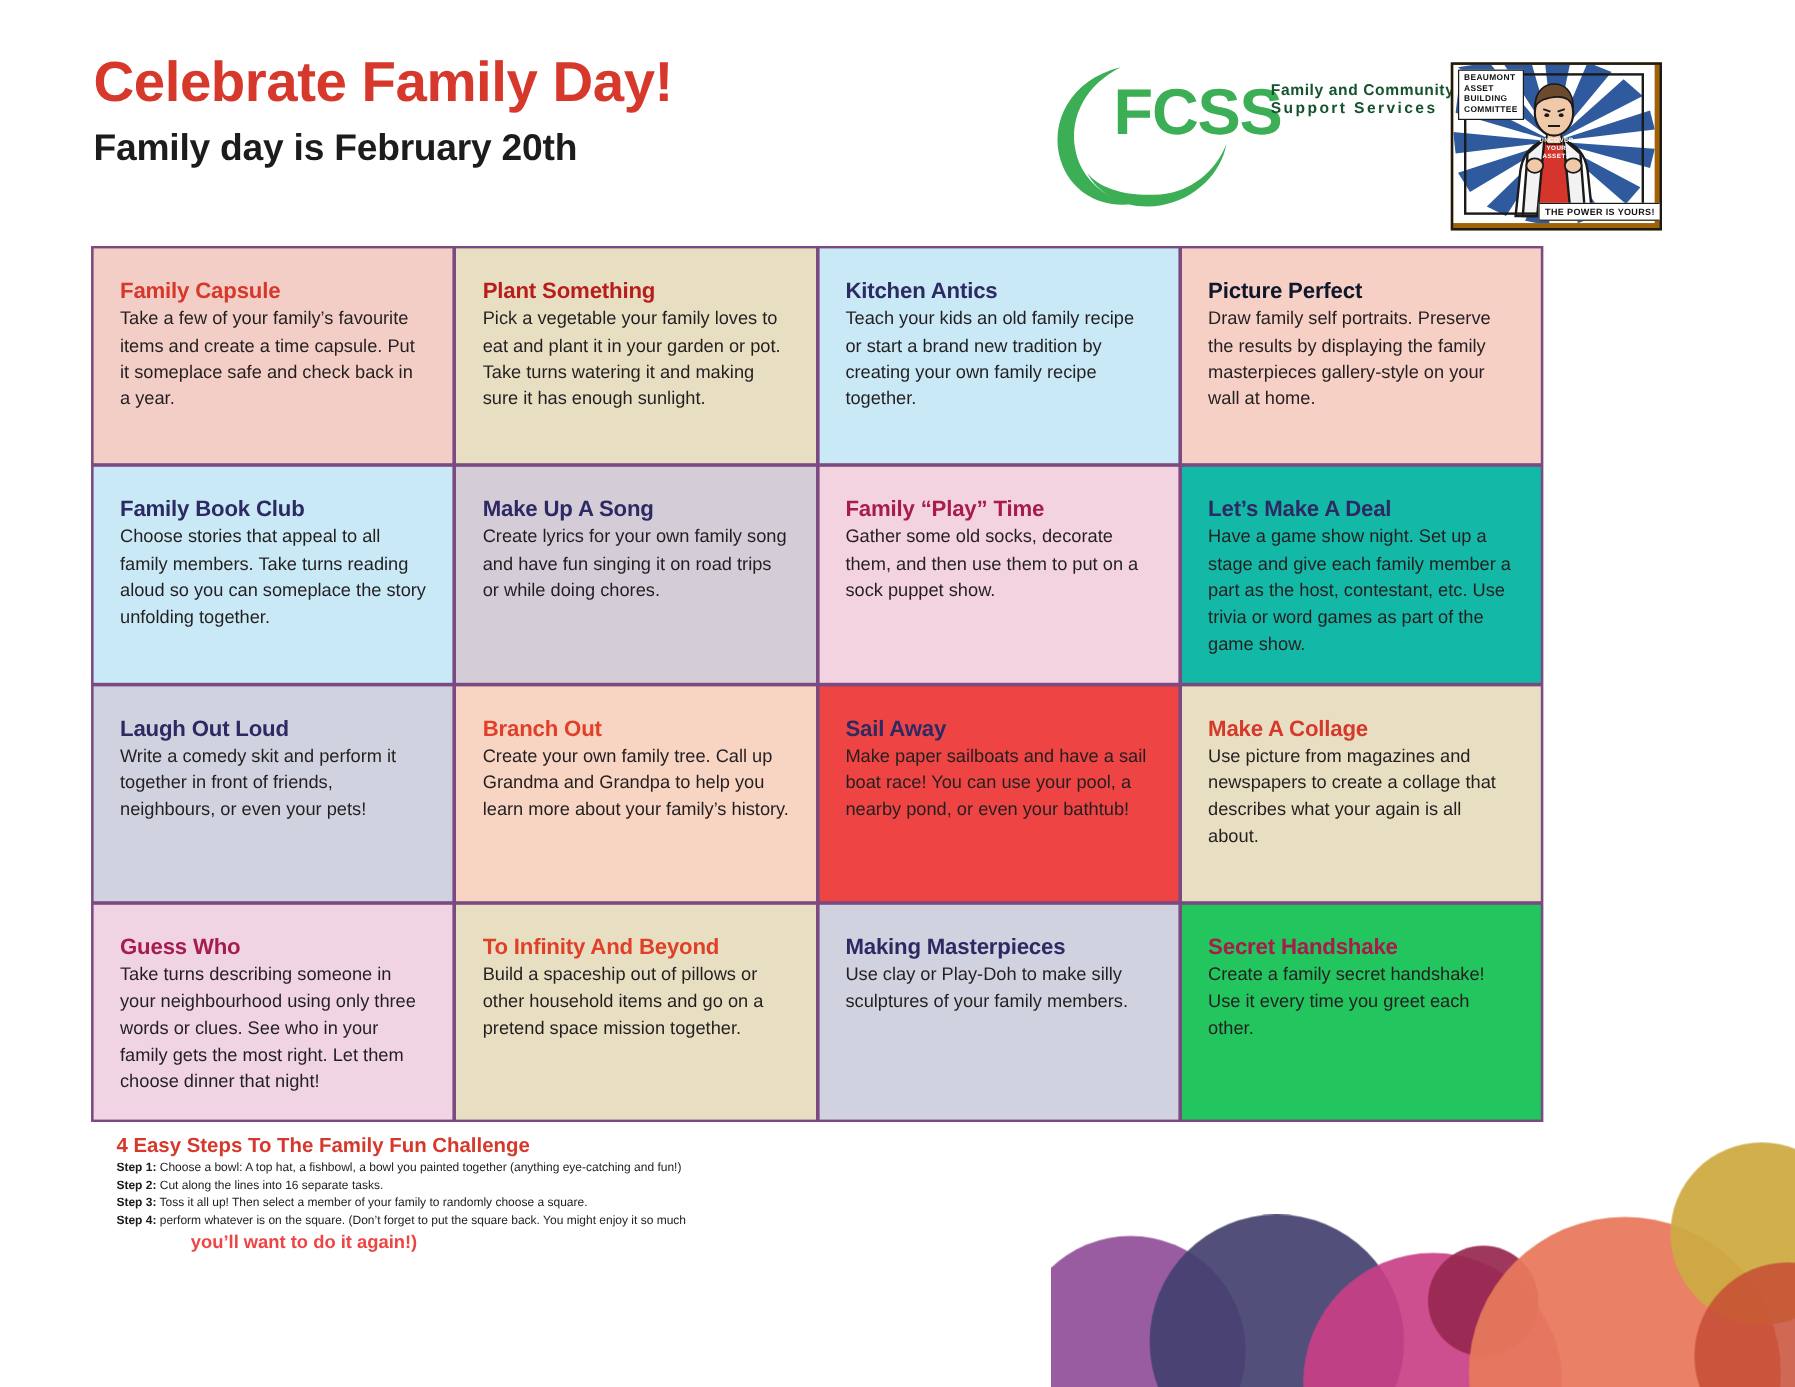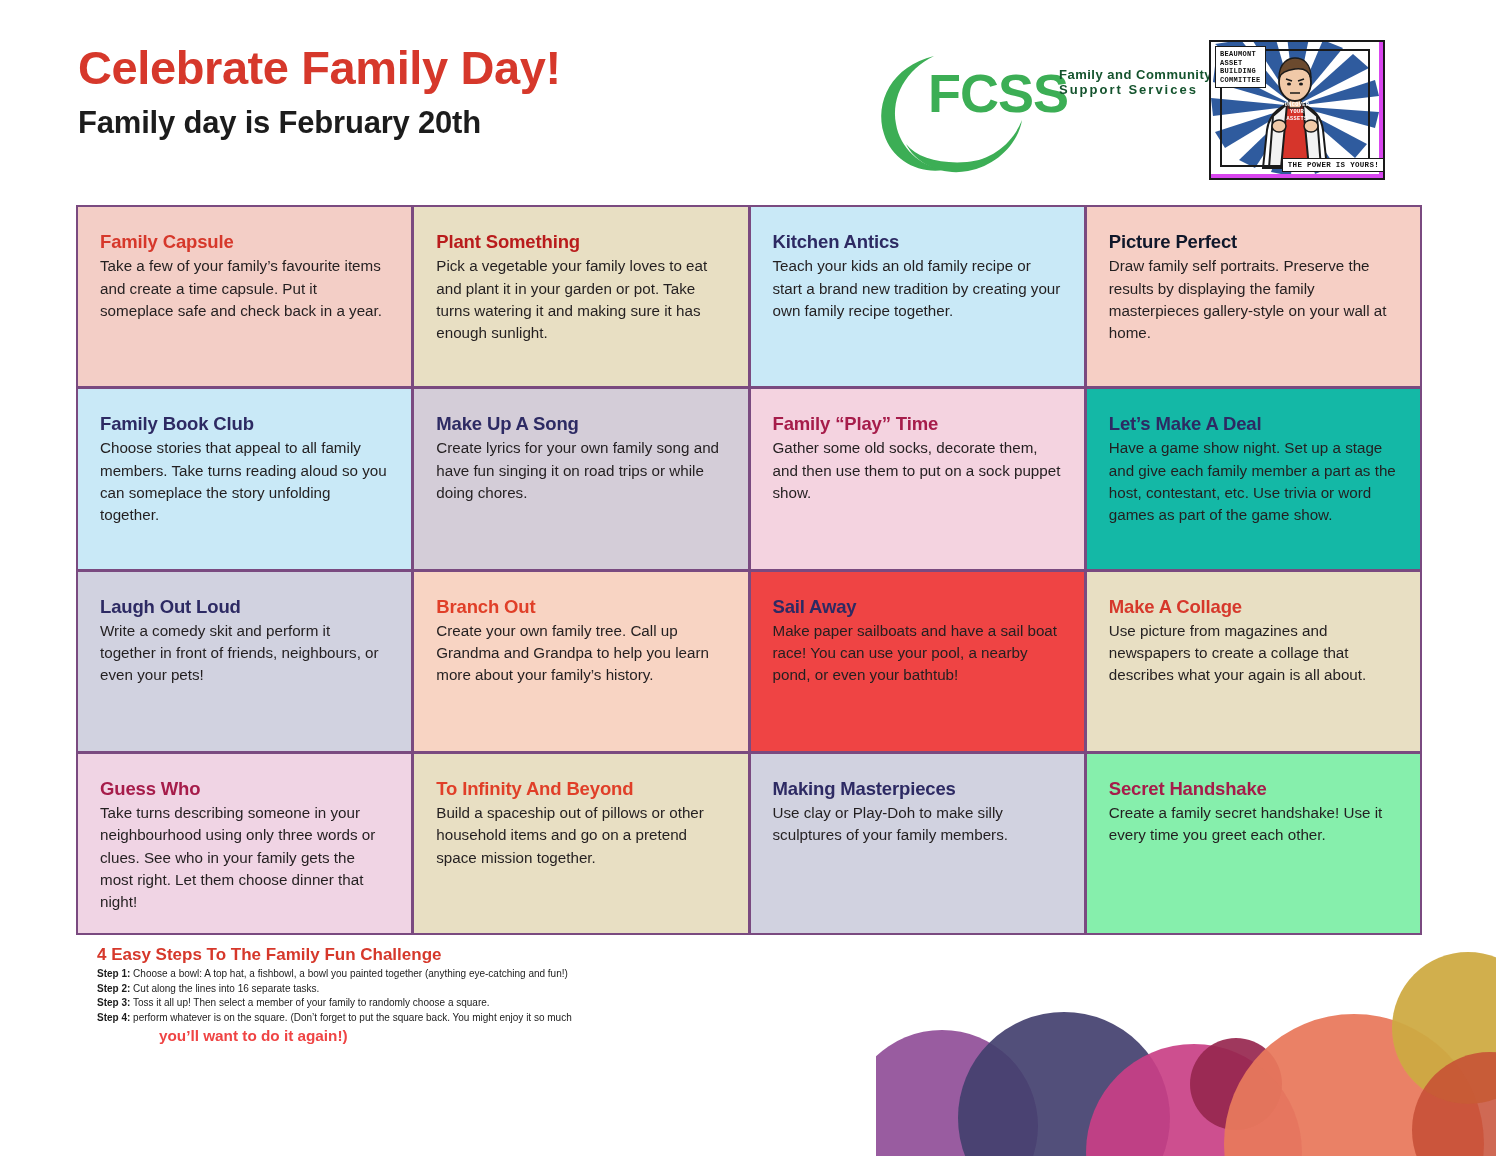--- a/index.html
+++ b/index.html
@@ -67,27 +67,26 @@
     letter-spacing: 0.5px;
     white-space: nowrap;
     margin-left: 24px;
   }
   .fcss-line.l2 { letter-spacing: 2.0px; }
 
   
   #babc-logo {
     position: absolute;
     left: 1209px;
-    top: 40px;
+    top: 52px;
     width: 172px;
     height: 136px;
     border: 2px solid #1a1a1a;
-    background: #d946ef;
+    background: #a16207;
     overflow: hidden;
-    font-family: Liberation Mono, monospace;
   }
   #babc-art { position: absolute; inset: 0; }
   #babc-caption-tl {
     position: absolute;
     left: 4px; top: 4px;
     background: #ffffff;
     border: 1.5px solid #1a1a1a;
     padding: 3px 4px 3px 4px;
     font-size: 7px;
     font-weight: bold;
@@ -121,21 +120,21 @@
     line-height: 1.35;
     letter-spacing: 0.4px;
     z-index: 4;
   }
 
   
   #grid {
     position: absolute;
     left: 76px;
     top: 205px;
-    width: 1346px;
+    width: 1210px;
     height: 730px;
     display: grid;
     grid-template-columns: repeat(4, 1fr);
     grid-template-rows: repeat(4, 1fr);
     gap: 3px;
     background: #7a4a80;
     border: 2px solid #7a4a80;
     box-sizing: border-box;
   }
   .cell {
@@ -326,21 +325,21 @@
       <div class="cell-body">Take turns describing someone in your neighbourhood using only three words or clues. See who in your family gets the most right. Let them choose dinner that night!</div>
     </div>
     <div class="cell" style="background: rgb(232, 223, 195);">
       <div class="cell-title" style="color: rgb(224, 63, 40);">To Infinity And Beyond</div>
       <div class="cell-body">Build a spaceship out of pillows or other household items and go on a pretend space mission together.</div>
     </div>
     <div class="cell" style="background: rgb(209, 210, 224);">
       <div class="cell-title" style="color: rgb(45, 42, 99);">Making Masterpieces</div>
       <div class="cell-body">Use clay or Play-Doh to make silly sculptures of your family members.</div>
     </div>
-    <div class="cell" style="background: #86efac;">
+    <div class="cell" style="background: #22c55e;">
       <div class="cell-title" style="color: rgb(166, 28, 74);">Secret Handshake</div>
       <div class="cell-body">Create a family secret handshake! Use it every time you greet each other.</div>
     </div>
   </div>
 
 <div id="steps">
   <div id="steps-title">4 Easy Steps To The Family Fun Challenge</div>
   <div id="steps-list">
       <div class="step-row"><span class="step-label">Step 1:</span><span class="step-text"> Choose a bowl: A top hat, a fishbowl, a bowl you painted together (anything eye-catching and fun!)</span></div>
       <div class="step-row"><span class="step-label">Step 2:</span><span class="step-text"> Cut along the lines into 16 separate tasks.</span></div>

